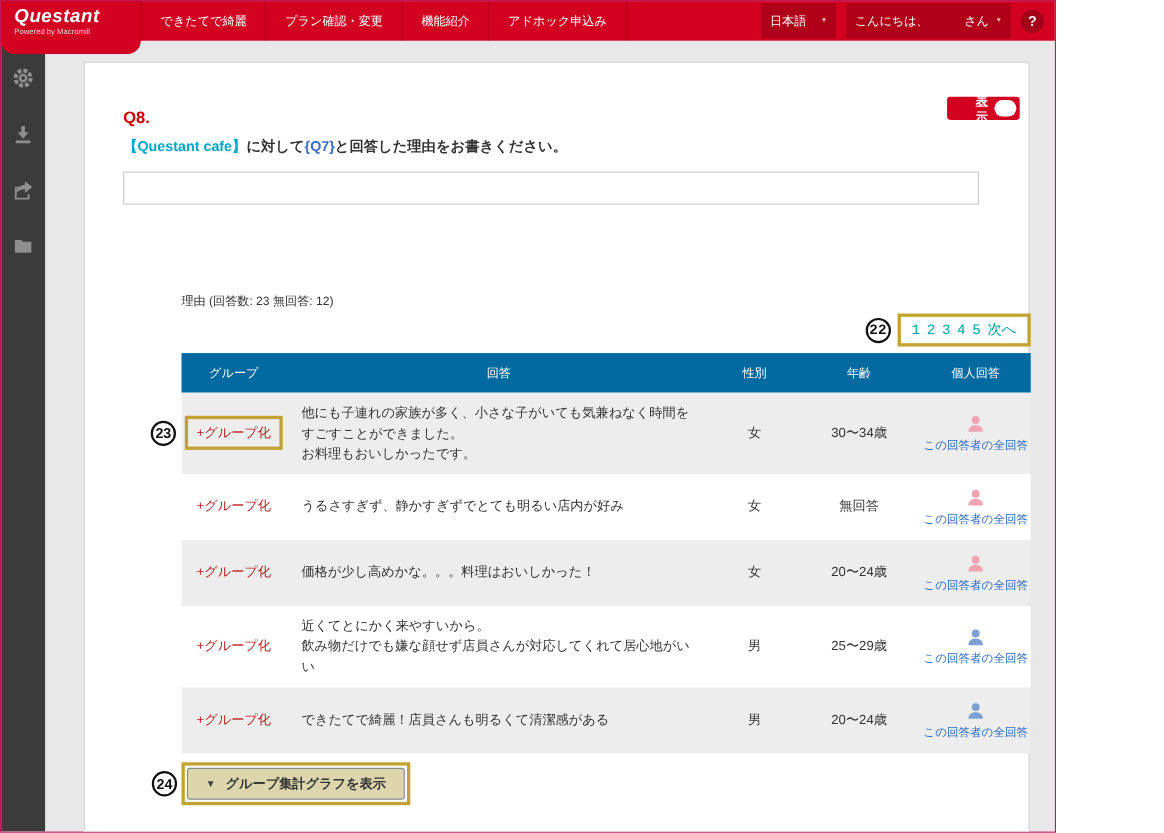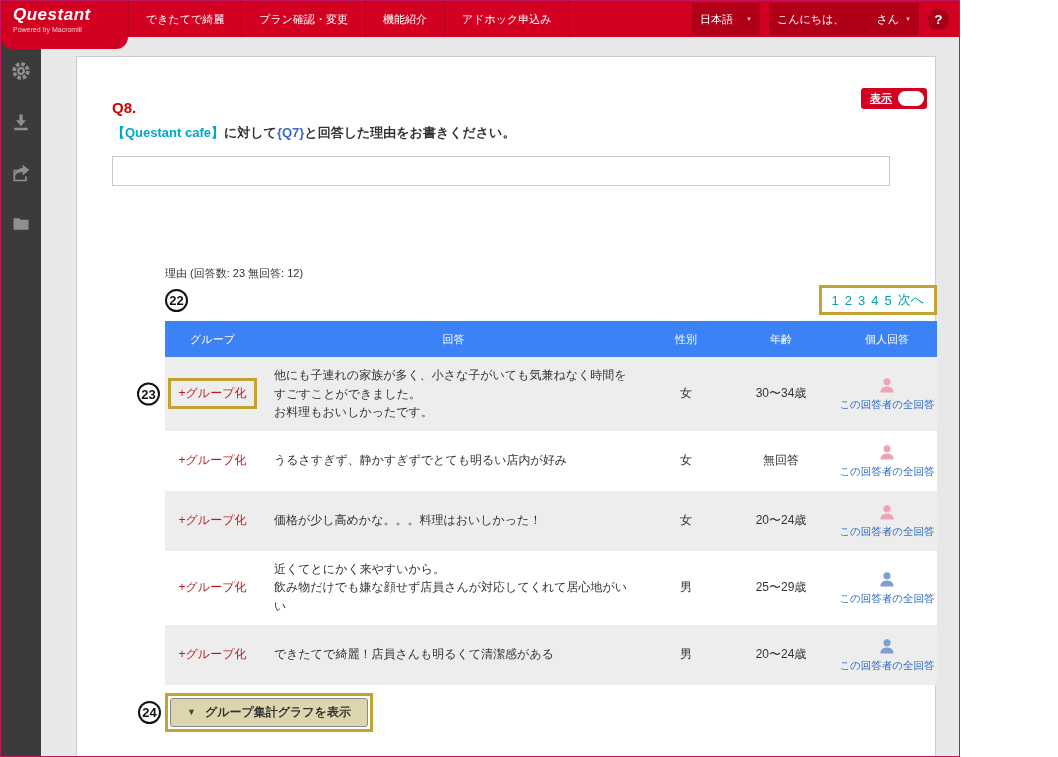--- a/index.html
+++ b/index.html
@@ -40,48 +40,48 @@
               justify-content:center; cursor:pointer; }
 
   
   .main { position:absolute; left:40px; top:36px; right:0; bottom:0; overflow:hidden; }
   .panel { position:relative; background:#fff; border:1px solid #ccc;
            margin:19px 23px 0 35px; min-height:676px; padding:42px 0 26px 0; }
 
   .toggle { position:absolute; top:31px; right:8px; width:66px; height:21px;
             background:#d20021; border-radius:3px; display:flex; align-items:center;
             cursor:pointer; }
-  .toggle-label { color:#fff; font-size:11px; font-weight:bold; margin-left:9px;text-decoration:underline; }
+  .toggle-label { color:#fff; font-size:11px; font-weight:bold; margin-left:26px;text-decoration:underline; }
   .toggle-knob { width:26px; height:15px; background:#fff; border-radius:8px;
                  margin-left:auto; margin-right:3px; }
 
   .qnum { color:#cc0000; font-size:15px; font-weight:bold; margin:0 0 0 35px; }
   .qtext { margin:8px 0 0 35px; font-size:13px; font-weight:bold; color:#333; }
   .qtext .hl { color:#00a6c8; }
   .qtext .ref { color:#3a6bc8; }
   .answer-input { display:block; margin:14px 45px 0 35px; width:calc(100% - 80px);
                   height:30px; border:1px solid #c9c9c9; font-size:12px; padding:0 8px; }
 
   .summary { margin:80px 0 0 88px; font-size:11px; color:#333; }
 
   .pagination-row { margin:4px 0 0 88px; width:772px; display:flex;
-                    justify-content:space-between; align-items:center; gap:6px; }
+                    justify-content:flex-end; align-items:center; gap:6px;font-family:Liberation Mono, monospace; }
   .gold-box { border:3px solid #c2a233; display:inline-flex; align-items:center; }
   .pagination { padding:3px 10px; gap:6px; }
   .page-link { color:#00a3a3; font-size:13px; cursor:pointer; text-decoration:none; }
 
   .circle-num { width:23px; height:23px; border:2px solid #111; border-radius:50%;
                 display:inline-flex; align-items:center; justify-content:center;
                 font-size:13px; font-weight:bold; color:#111; flex:0 0 auto;
                 background:transparent; }
 
   
   .table { margin:6px 0 0 88px; width:772px; font-size:12px; color:#333; }
   .thead, .trow { display:grid; grid-template-columns:95px 1fr 78px 112px 100px; }
-  .thead { background:#3b82f6; color:#fff; font-size:11px; height:36px; }
+  .thead { background:#0369a1; color:#fff; font-size:11px; height:36px; }
   .thead .cell { display:flex; align-items:center; justify-content:center; }
   .tbody .trow:nth-child(odd) { background:#ededed; }
   .tbody .trow:nth-child(even) { background:#fff; }
   .trow { min-height:60px; }
   .cell { display:flex; align-items:center; }
   .group-cell { justify-content:center; position:relative; }
   .group-link { color:#b91c1c; font-size:12px; cursor:pointer; text-decoration:none;
                 white-space:nowrap; }
   .group-anno { position:absolute; left:-28px; top:50%; transform:translateY(-50%); }
   .gold-box.small { padding:4px 8px; }

